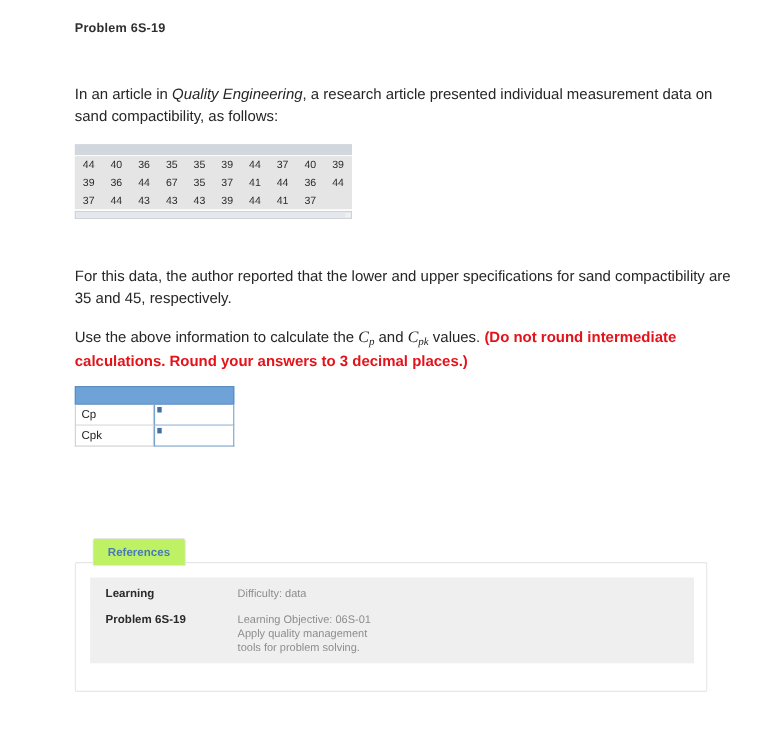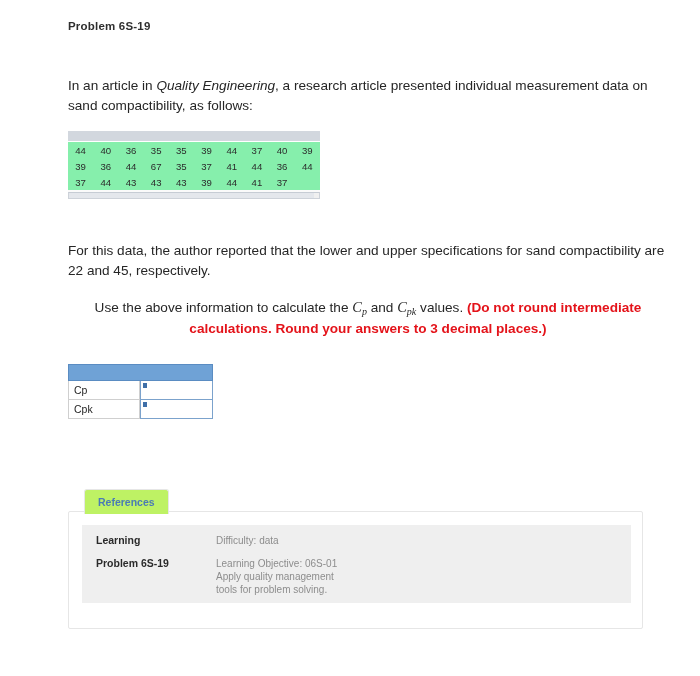--- a/index.html
+++ b/index.html
@@ -38,21 +38,21 @@
   .para {
     position: absolute;
     left: 68px;
     font-size: 13.6px;
     line-height: 20px;
     color: #262626;
     width: 600px;
   }
   .para-intro { top: 76px; width: 580px; }
   .para-specs { top: 241px; width: 612px; }
-  .para-task  { top: 297px; width: 600px; text-align: center; }
+  .para-task  { top: 297px; width: 600px; }
 
   .ital { font-style: italic; }
 
   .redbold {
     color: #e4131a;
     font-weight: bold;
   }
 
   .mathvar {
     font-family: "Liberation Serif", serif;
@@ -76,21 +76,21 @@
     background: #fafafa;
   }
   .data-table-head {
     height: 10px;
     background: #d2d7de;
     border-bottom: 1px solid #ffffff;
   }
   table.data-table {
     border-collapse: collapse;
     width: 252px;
-    background: #86efac;
+    background: #e5e5e5;
     table-layout: fixed;
   }
   table.data-table td {
     font-size: 9.6px;
     color: #2b2b2b;
     text-align: center;
     padding: 2px 0 2px 0;
     height: 12px;
     border: none;
   }
@@ -106,21 +106,21 @@
   .data-scroll-thumb {
     height: 5px;
     width: 245px;
     background: #e4e7ec;
   }
 
   
   .answer-table {
     position: absolute;
     left: 68px;
-    top: 364px;
+    top: 351px;
     width: 145px;
   }
   .answer-head {
     height: 17px;
     background: #6fa2d6;
     border: 1px solid #5a8cc2;
     box-sizing: border-box;
     width: 145px;
   }
   .answer-row {
@@ -261,21 +261,21 @@
           <td>37</td>
           <td></td>
         </tr>
       </tbody>
     </table>
     <div class="data-scrollbar">
       <div class="data-scroll-thumb"></div>
     </div>
   </div>
 
-  <div class="para para-specs">For this data, the author reported that the lower and upper specifications for sand compactibility are 22 and 45, respectively.</div>
+  <div class="para para-specs">For this data, the author reported that the lower and upper specifications for sand compactibility are 35 and 45, respectively.</div>
 
   <div class="para para-task">
     <span>Use the above information to calculate the </span><span class="mathvar"><span>C</span><sub>p</sub></span><span> and </span><span class="mathvar"><span>C</span><sub>pk</sub></span><span> values. </span><span class="redbold">(Do not round intermediate calculations. Round your answers to 3 decimal places.)</span>
   </div>
 
   <div class="answer-table">
     <div class="answer-head"></div>
     <div class="answer-row">
       <div class="answer-label">Cp</div>
       <div class="answer-input-cell">

